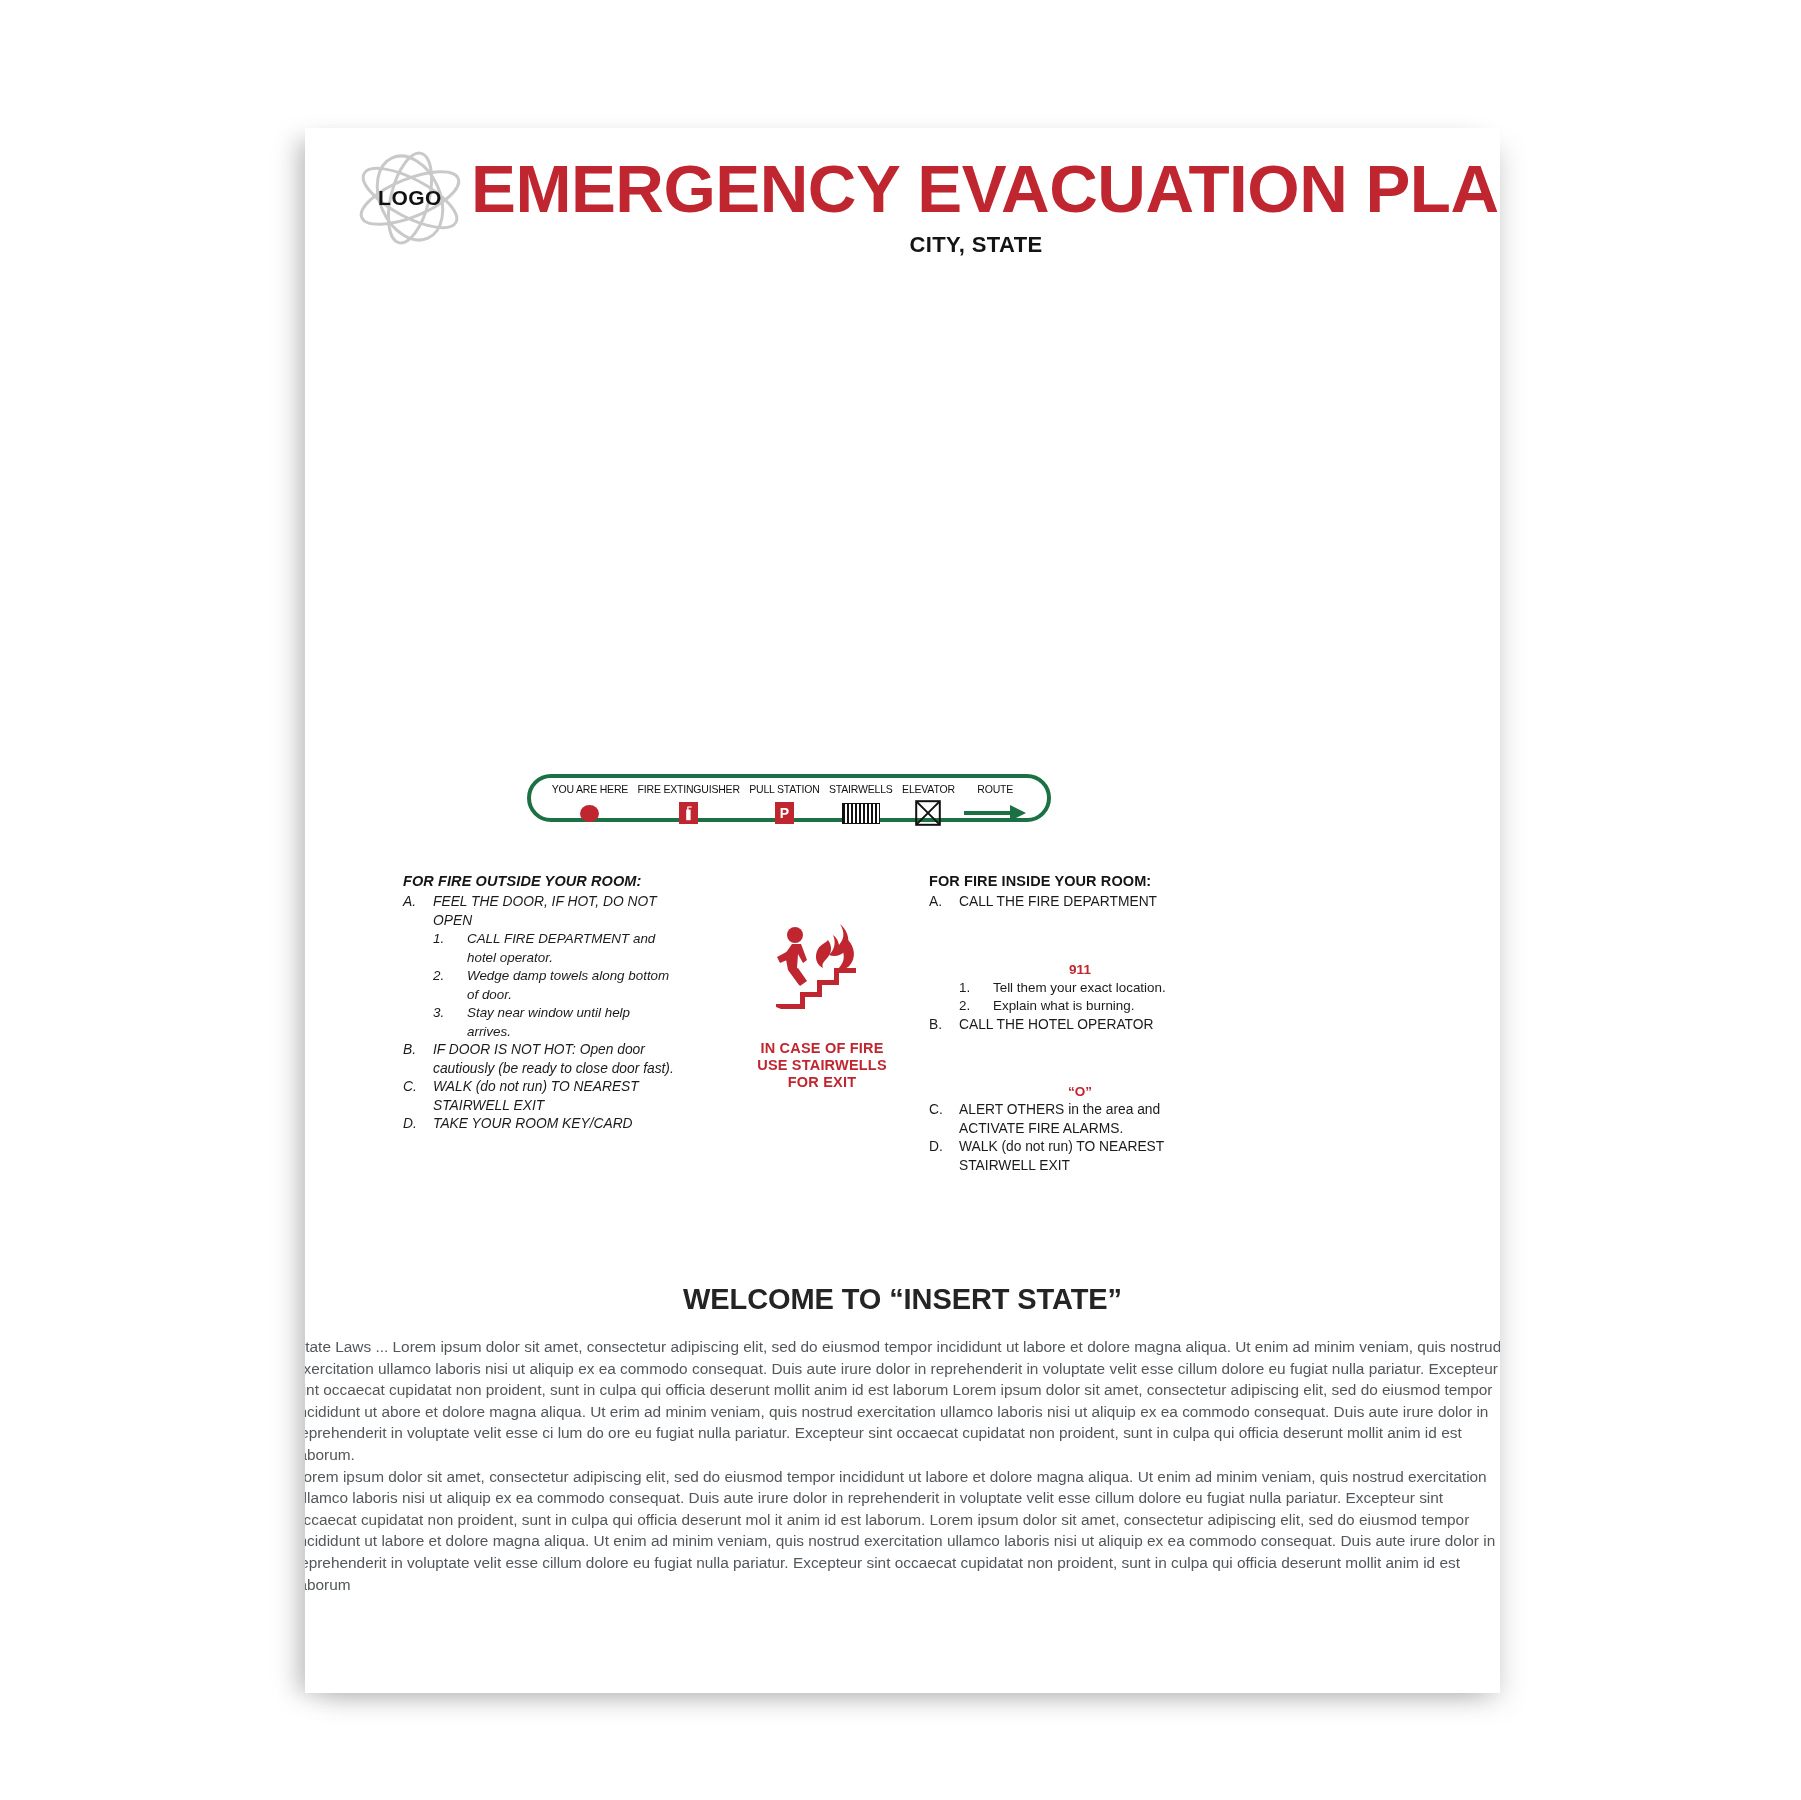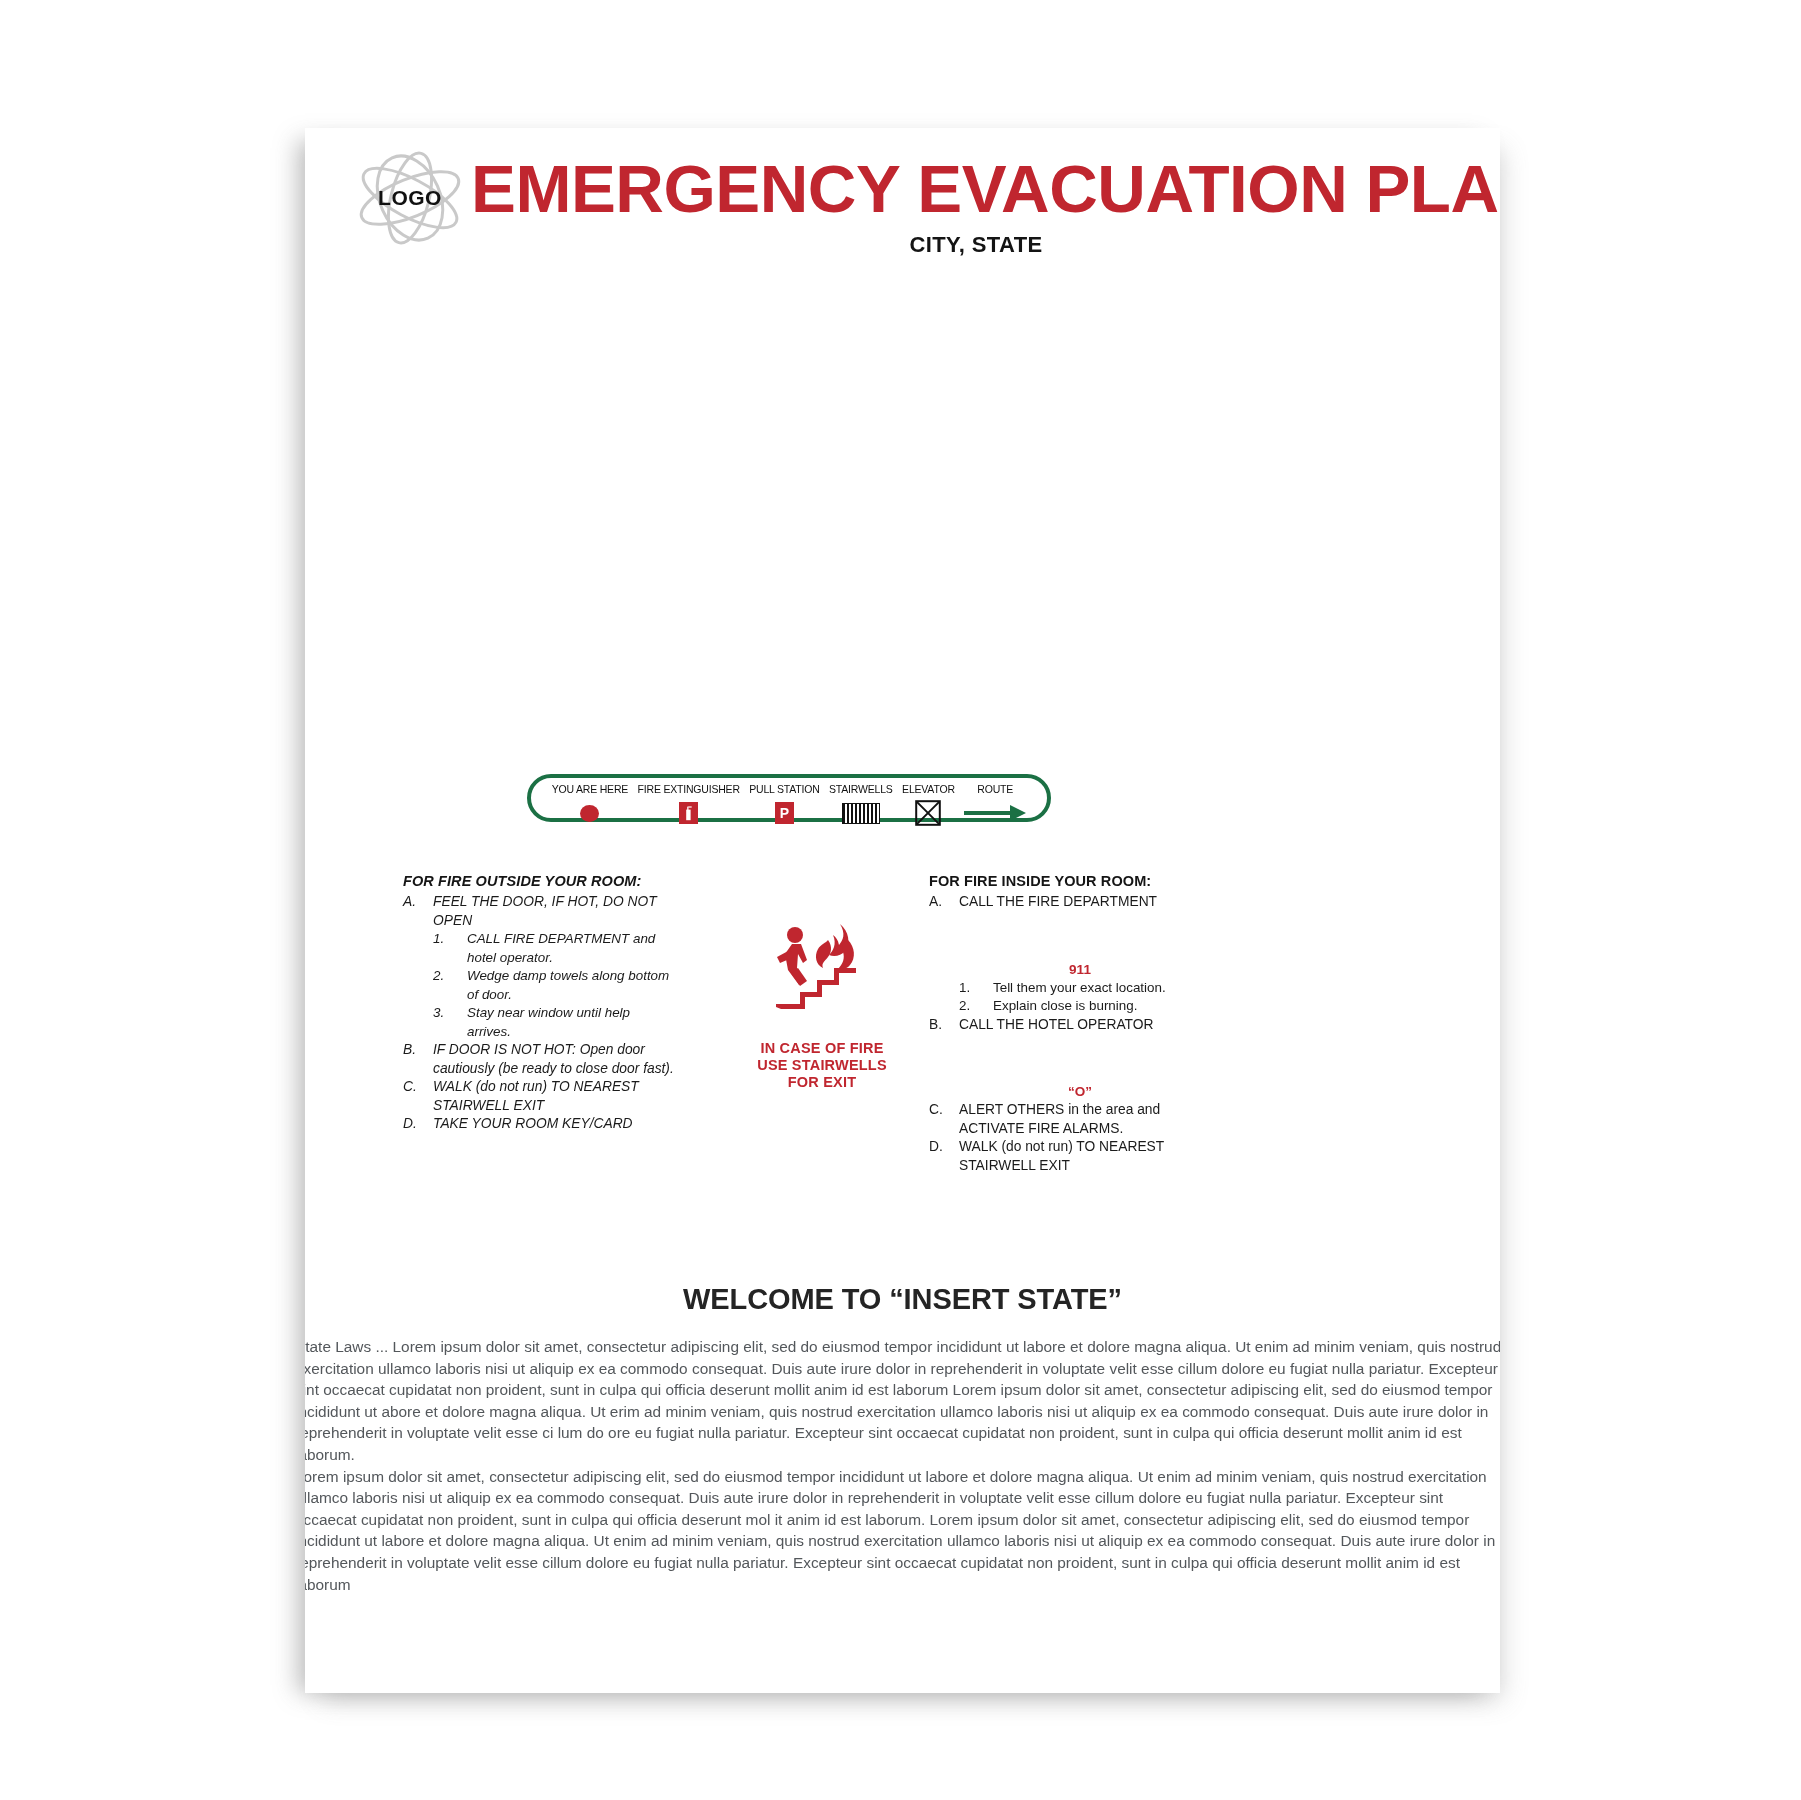--- a/index.html
+++ b/index.html
@@ -422,21 +422,21 @@
         <span class="mk">A.</span>
         <span>CALL THE FIRE DEPARTMENT</span>
         <span class="red-emph">911</span>
         <ol class="lvl2">
           <li>
             <span class="mk">1.</span>
             <span>Tell them your exact location.</span>
           </li>
           <li>
             <span class="mk">2.</span>
-            <span>Explain close is burning.</span>
+            <span>Explain what is burning.</span>
           </li>
         </ol>
       </li>
       <li>
         <span class="mk">B.</span>
         <span>CALL THE HOTEL OPERATOR</span>
         <span class="red-emph">“O”</span>
       </li>
       <li>
         <span class="mk">C.</span>

